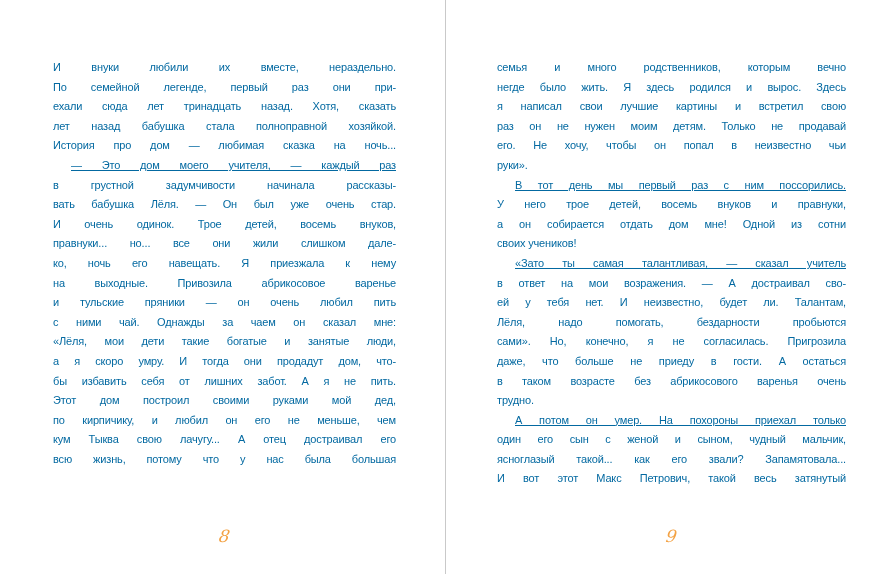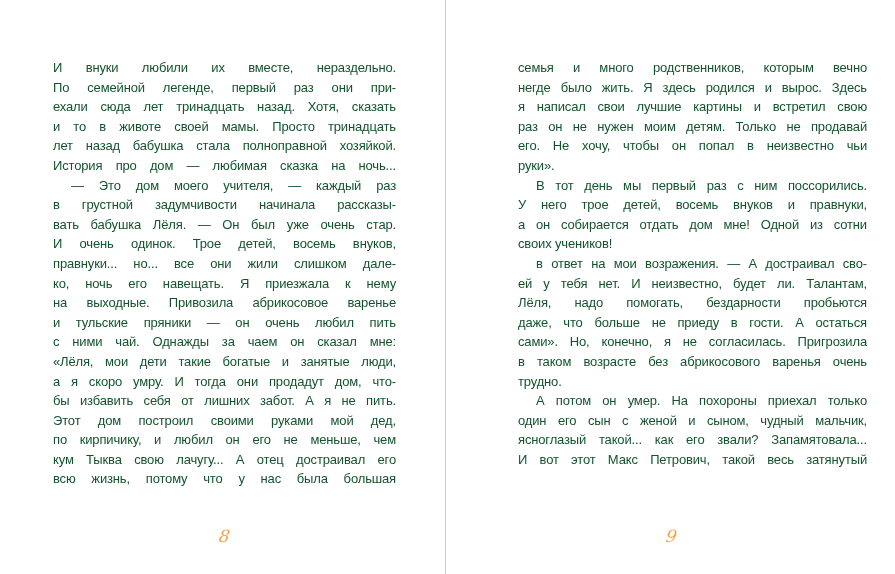--- a/index.html
+++ b/index.html
@@ -30,34 +30,34 @@
     top: 0;
     height: 574px;
   }
   .page-left  { left: 0;     width: 445px; }
   .page-right { left: 446px; width: 449px; }
   .page-text {
     position: absolute;
     top: 58px;
   }
   .page-left  .page-text { left: 53px;  width: 343px; }
-  .page-right .page-text { left: 51px;  width: 349px; margin-left: 21px; }
+  .page-right .page-text { left: 51px;  width: 349px; }
   .para { margin: 0; padding: 0; }
   .line {
-    font-size: 13px;
+    font-size: 11px;
     line-height: 19.6px;
     letter-spacing: -0.15px;
-    color: #14532d;
+    color: #0369a1;
     text-align: justify;
     text-align-last: justify;
     white-space: normal;
   }
   .para .line:last-child { text-align-last: left; }
   .para.flush .line:last-child { text-align-last: justify; }
-  .para.indent .line:first-child { text-indent: 18px; }
+  .para.indent .line:first-child { text-indent: 18px; text-decoration: underline; }
   .page-number {
     position: absolute;
     top: 526px;
     text-align: center;
     pointer-events: none;
   }
   .page-left  .page-number { left: 53px; width: 343px; }
   .page-right .page-number { left: 51px; width: 349px; }
   .page-number span {
     display: inline-block;
@@ -72,21 +72,20 @@
 <body>
 
 <div class="book">
 
   <div class="page page-left">
     <div class="page-text">
         <div class="para flush">
           <div class="line">И внуки любили их вместе, нераздельно.</div>
           <div class="line">По семейной легенде, первый раз они при-</div>
           <div class="line">ехали сюда лет тринадцать назад. Хотя, сказать</div>
-          <div class="line">и то в животе своей мамы. Просто тринадцать</div>
           <div class="line">лет назад бабушка стала полноправной хозяйкой.</div>
           <div class="line">История про дом — любимая сказка на ночь...</div>
         </div>
         <div class="para indent flush">
           <div class="line">— Это дом моего учителя, — каждый раз</div>
           <div class="line">в грустной задумчивости начинала рассказы-</div>
           <div class="line">вать бабушка Лёля. — Он был уже очень стар.</div>
           <div class="line">И очень одинок. Трое детей, восемь внуков,</div>
           <div class="line">правнуки... но... все они жили слишком дале-</div>
           <div class="line">ко, ночь его навещать. Я приезжала к нему</div>
@@ -119,25 +118,26 @@
           <div class="line">его. Не хочу, чтобы он попал в неизвестно чьи</div>
           <div class="line">руки».</div>
         </div>
         <div class="para indent">
           <div class="line">В тот день мы первый раз с ним поссорились.</div>
           <div class="line">У него трое детей, восемь внуков и правнуки,</div>
           <div class="line">а он собирается отдать дом мне! Одной из сотни</div>
           <div class="line">своих учеников!</div>
         </div>
         <div class="para indent">
+          <div class="line">«Зато ты самая талантливая, — сказал учитель</div>
           <div class="line">в ответ на мои возражения. — А достраивал сво-</div>
           <div class="line">ей у тебя нет. И неизвестно, будет ли. Талантам,</div>
           <div class="line">Лёля, надо помогать, бездарности пробьются</div>
+          <div class="line">сами». Но, конечно, я не согласилась. Пригрозила</div>
           <div class="line">даже, что больше не приеду в гости. А остаться</div>
-          <div class="line">сами». Но, конечно, я не согласилась. Пригрозила</div>
           <div class="line">в таком возрасте без абрикосового варенья очень</div>
           <div class="line">трудно.</div>
         </div>
         <div class="para indent flush">
           <div class="line">А потом он умер. На похороны приехал только</div>
           <div class="line">один его сын с женой и сыном, чудный мальчик,</div>
           <div class="line">ясноглазый такой... как его звали? Запамятовала...</div>
           <div class="line">И вот этот Макс Петрович, такой весь затянутый</div>
         </div>
       </div>

